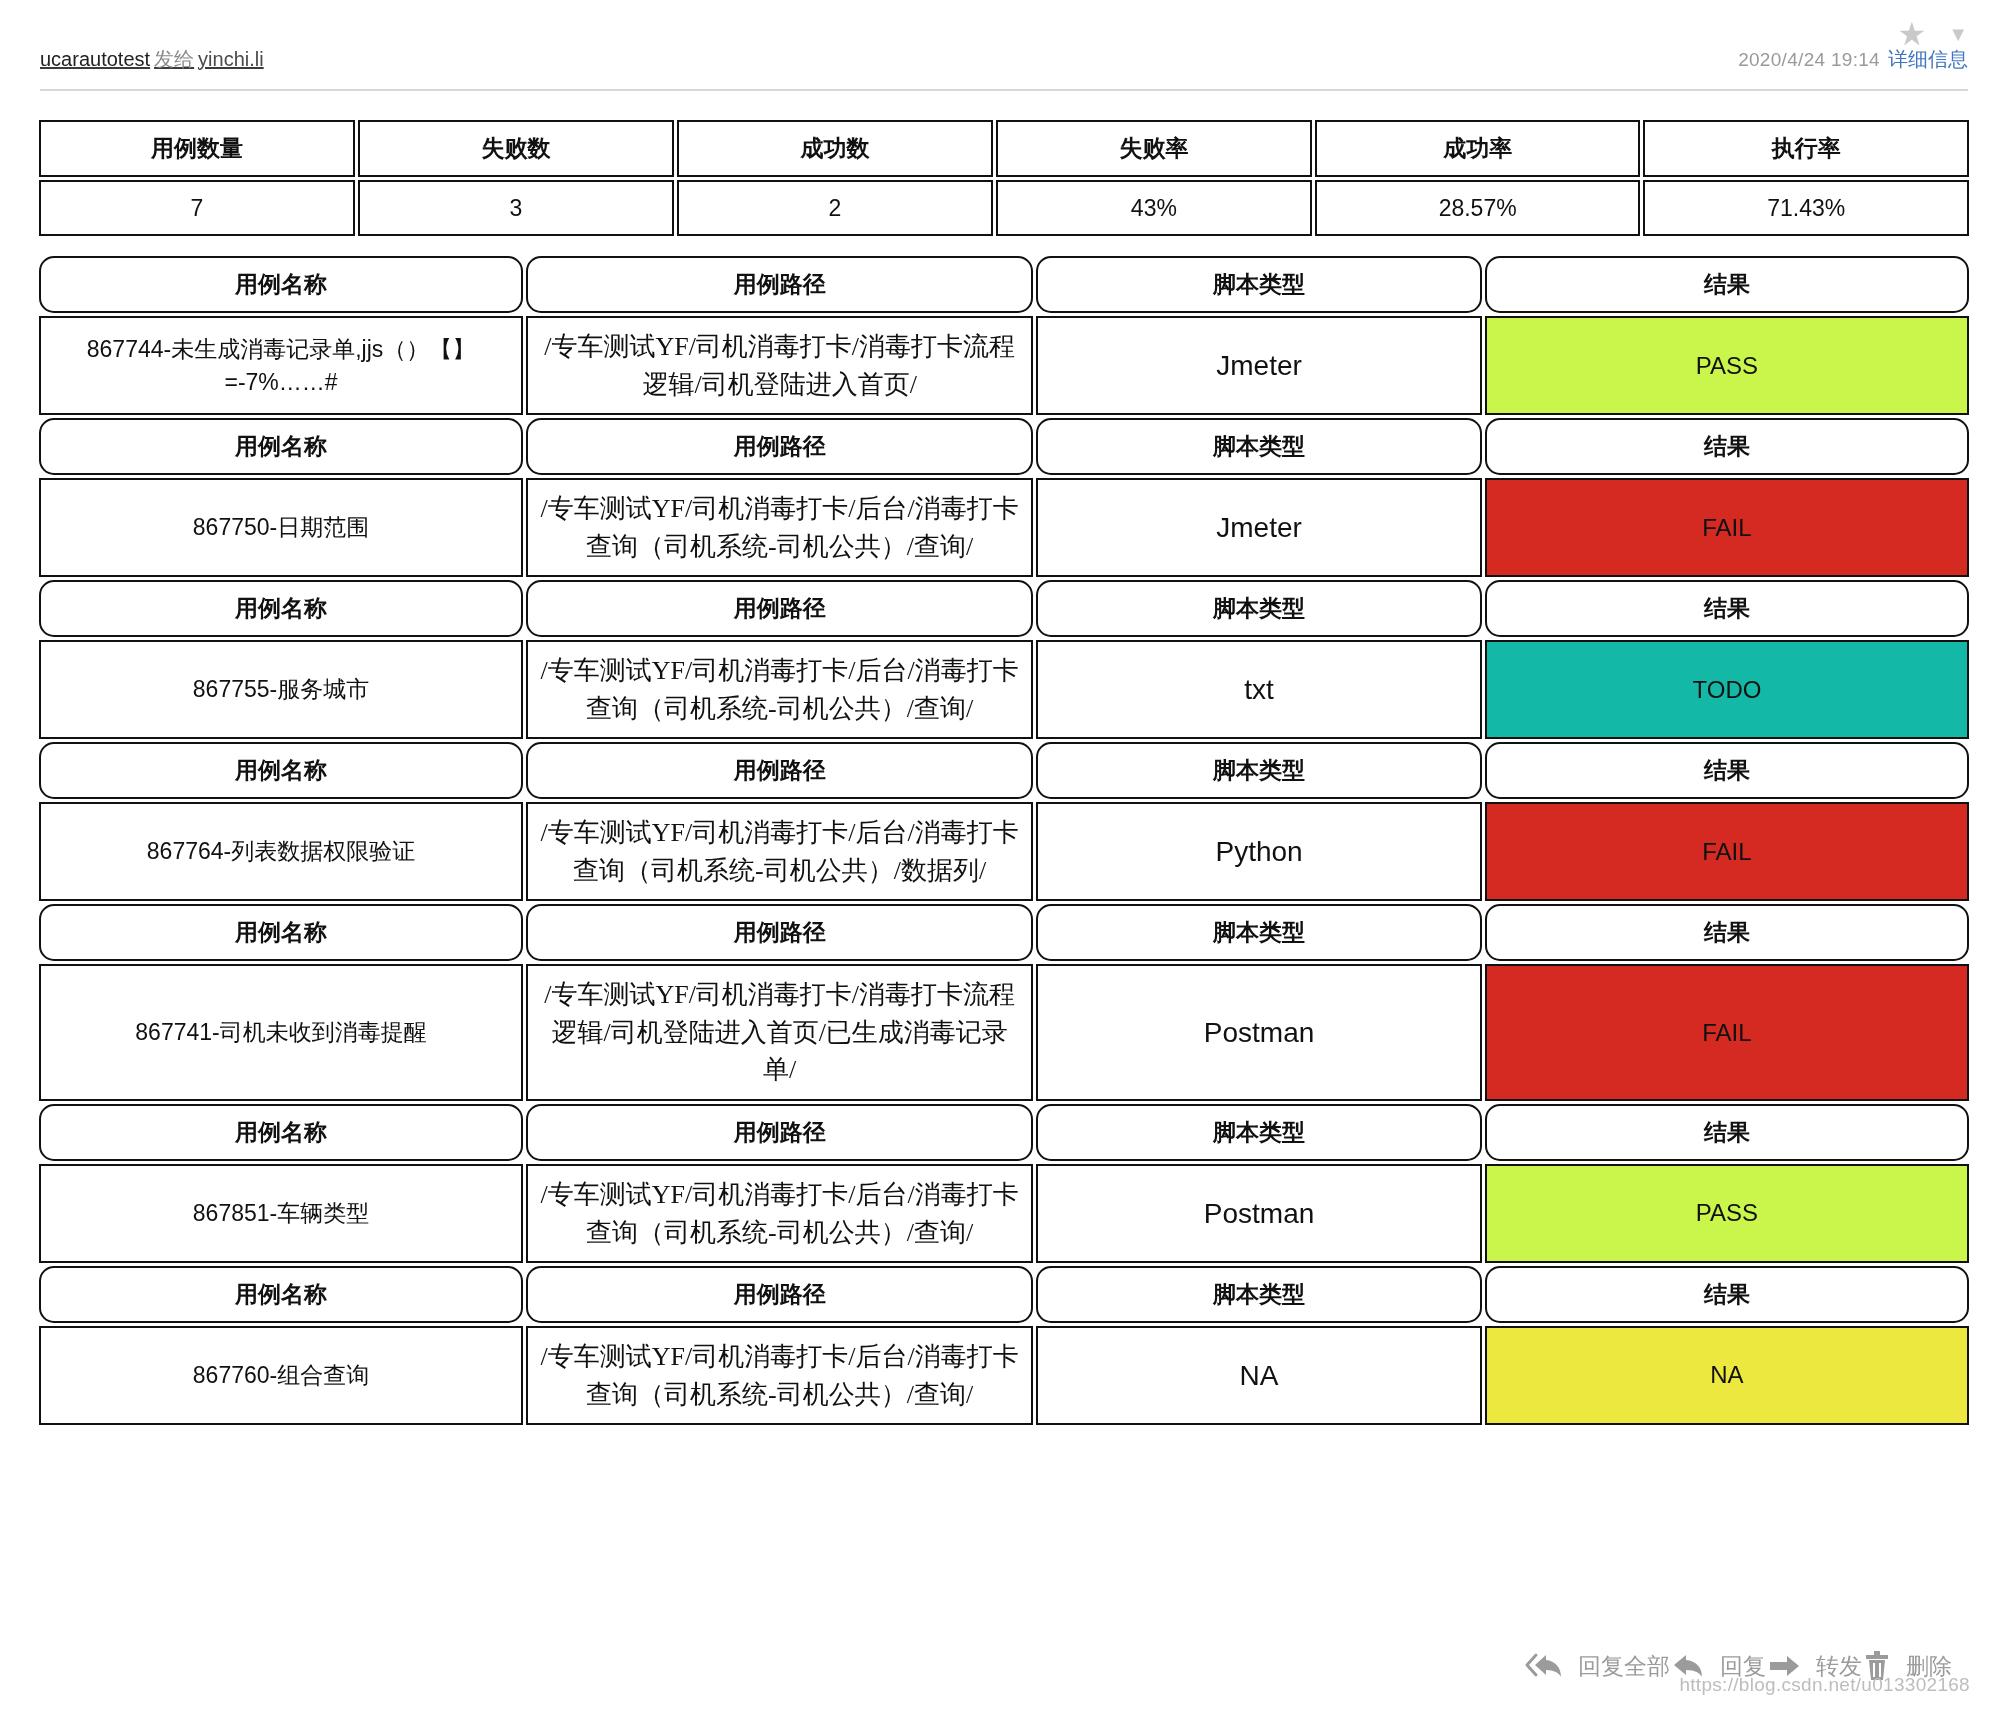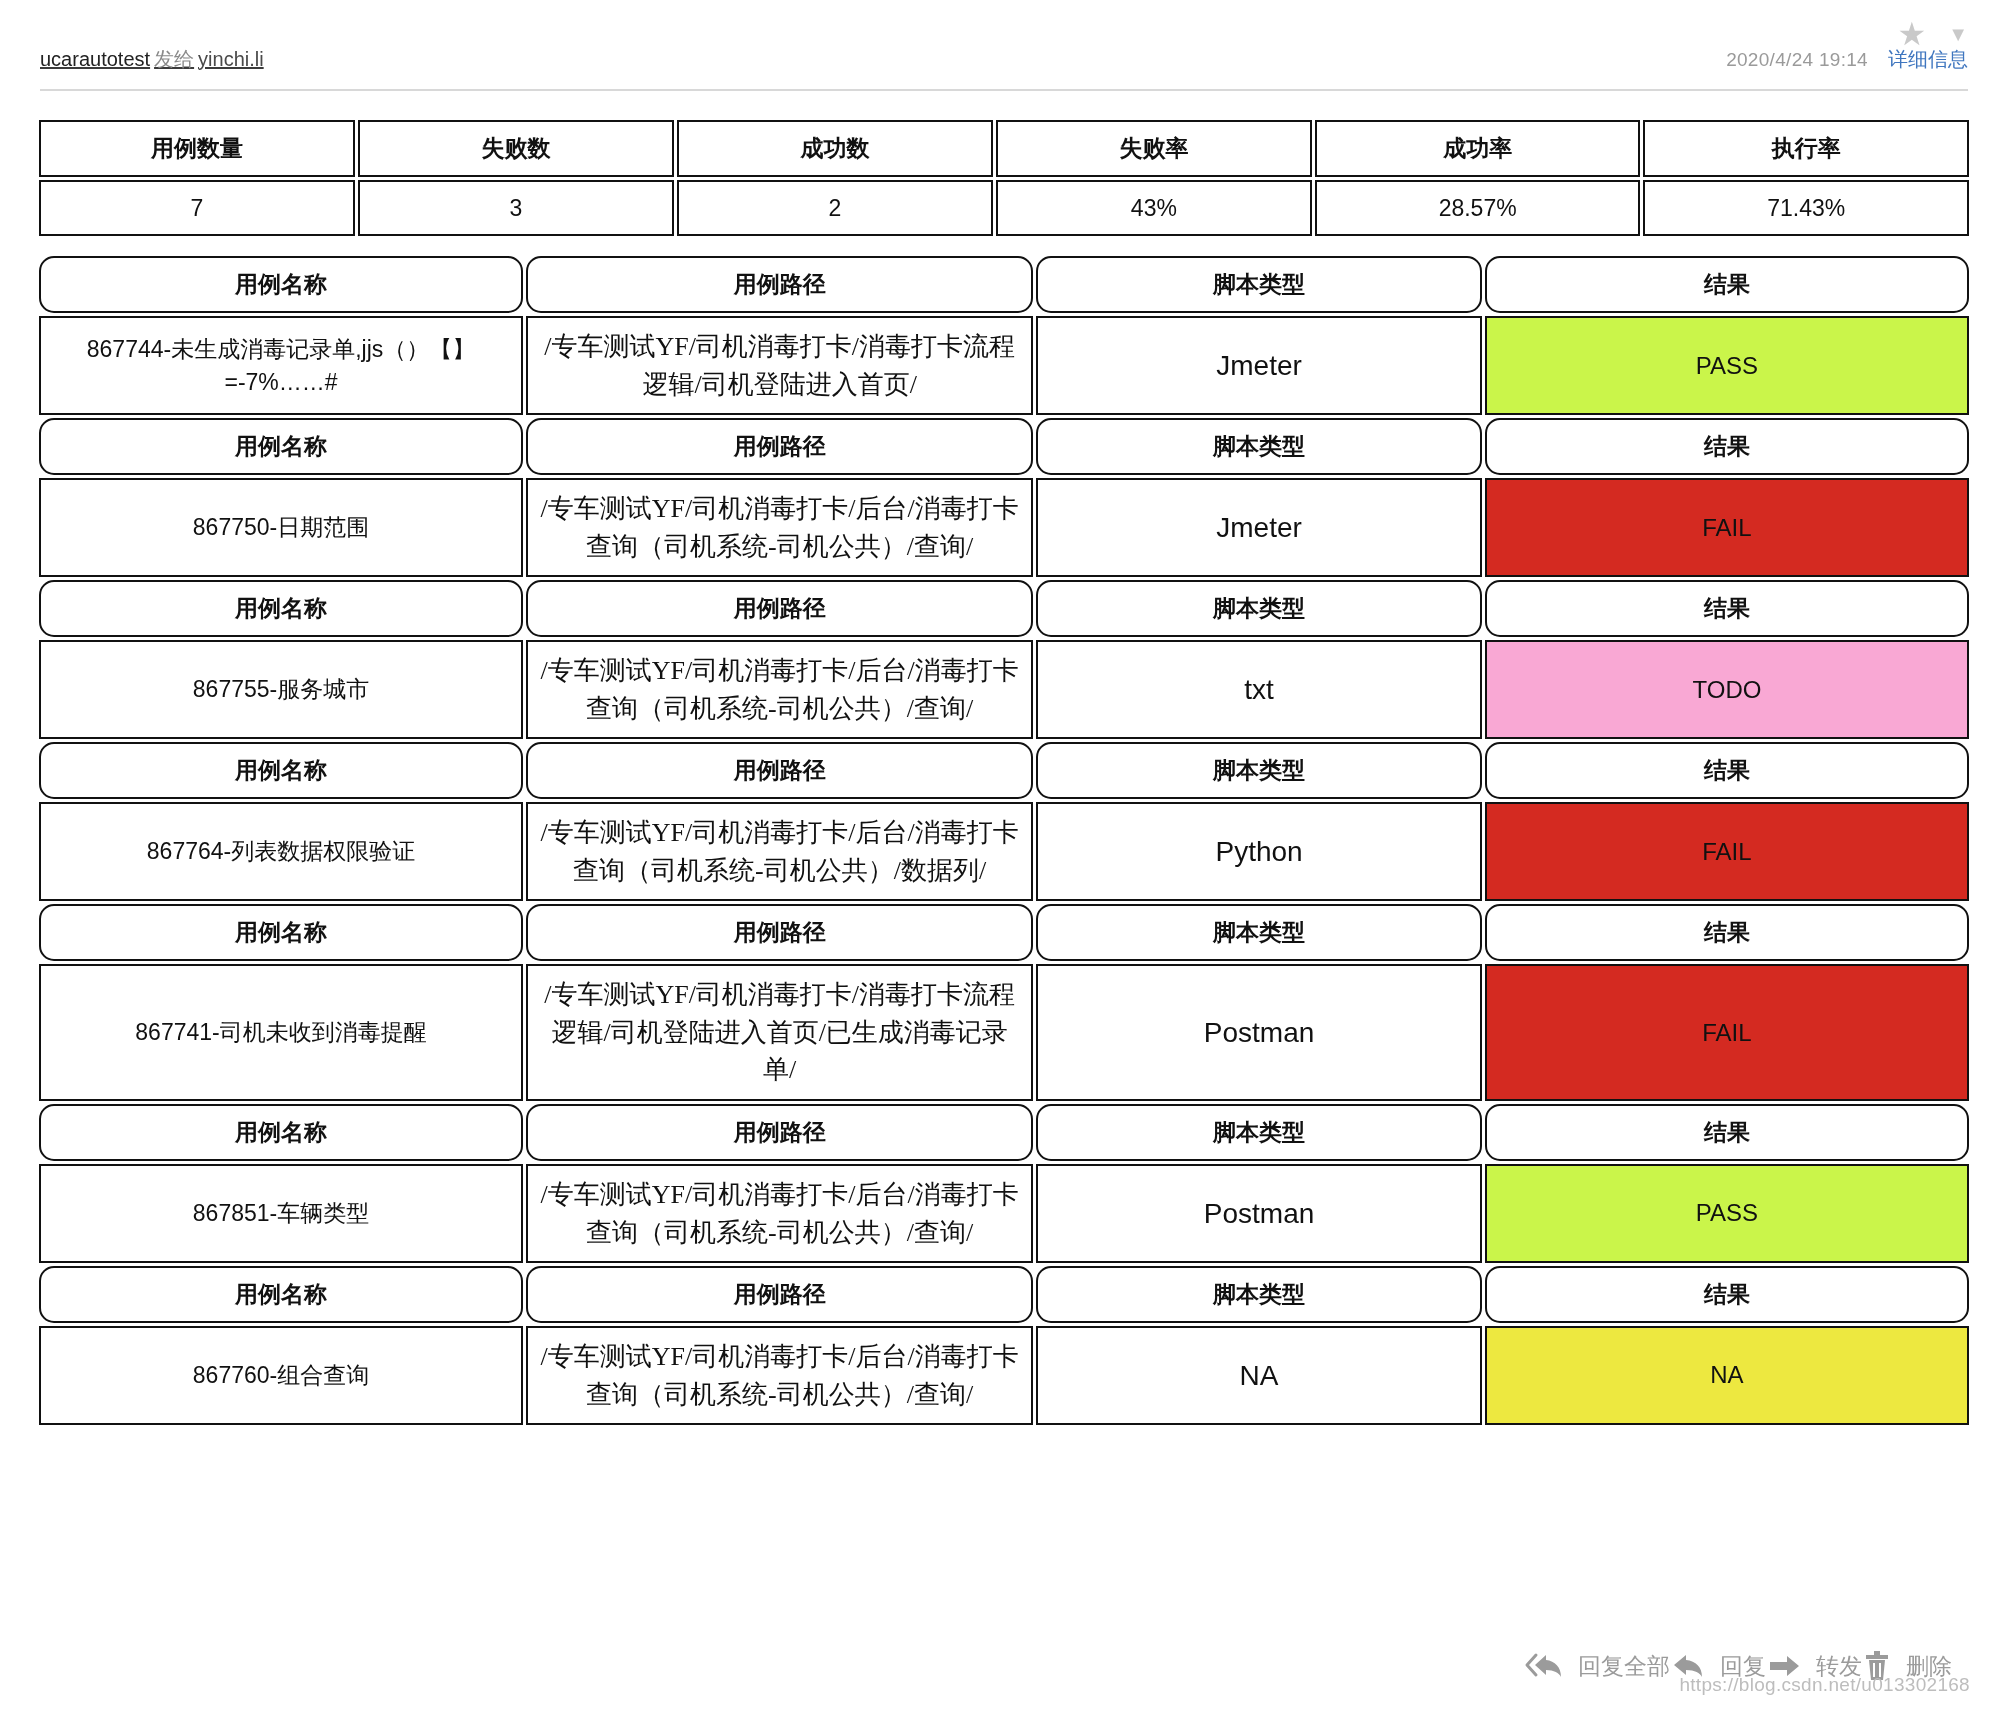--- a/index.html
+++ b/index.html
@@ -31,21 +31,21 @@
     display: flex;
     align-items: baseline;
     justify-content: space-between;
     font-size: 20px;
   }
   .sender { color: #3b3b3b; text-decoration: underline; }
   .sender .sender-name { color: #222; }
   .sender .sender-verb { color: #8a8a8a; padding: 0 4px; }
   .sender .sender-to { color: #4a4a4a; }
 
-  .meta-right { display: flex; align-items: baseline; gap: 20px; }
+  .meta-right { display: flex; align-items: baseline; gap: 8px; }
   .timestamp { color: #9a9a9a; font-size: 19px; letter-spacing: .3px; }
   .detail-link { color: #3f76bf; font-size: 20px; cursor: pointer; }
 
   .head-icons {
     position: absolute;
     right: 40px; top: 18px;
     display: flex; align-items: center; gap: 22px;
   }
   .star-icon { color: #c9c9c9; font-size: 32px; line-height: 1; }
   .caret-icon { color: #c9c9c9; font-size: 20px; line-height: 1; }
@@ -229,21 +229,21 @@
           <tr>
             <td class="hdr hdr-left">用例名称</td>
             <td class="hdr">用例路径</td>
             <td class="hdr">脚本类型</td>
             <td class="hdr">结果</td>
           </tr>
           <tr>
             <td class="val name">867755-服务城市</td>
             <td class="val path">/专车测试YF/司机消毒打卡/后台/消毒打卡查询（司机系统-司机公共）/查询/</td>
             <td class="val type">txt</td>
-            <td class="val result" style="background: #f9a8d4; color: rgb(17, 17, 17);">TODO</td>
+            <td class="val result" style="background: #14b8a6; color: rgb(17, 17, 17);">TODO</td>
           </tr>
           <tr>
             <td class="hdr hdr-left">用例名称</td>
             <td class="hdr">用例路径</td>
             <td class="hdr">脚本类型</td>
             <td class="hdr">结果</td>
           </tr>
           <tr>
             <td class="val name">867764-列表数据权限验证</td>
             <td class="val path">/专车测试YF/司机消毒打卡/后台/消毒打卡查询（司机系统-司机公共）/数据列/</td>

